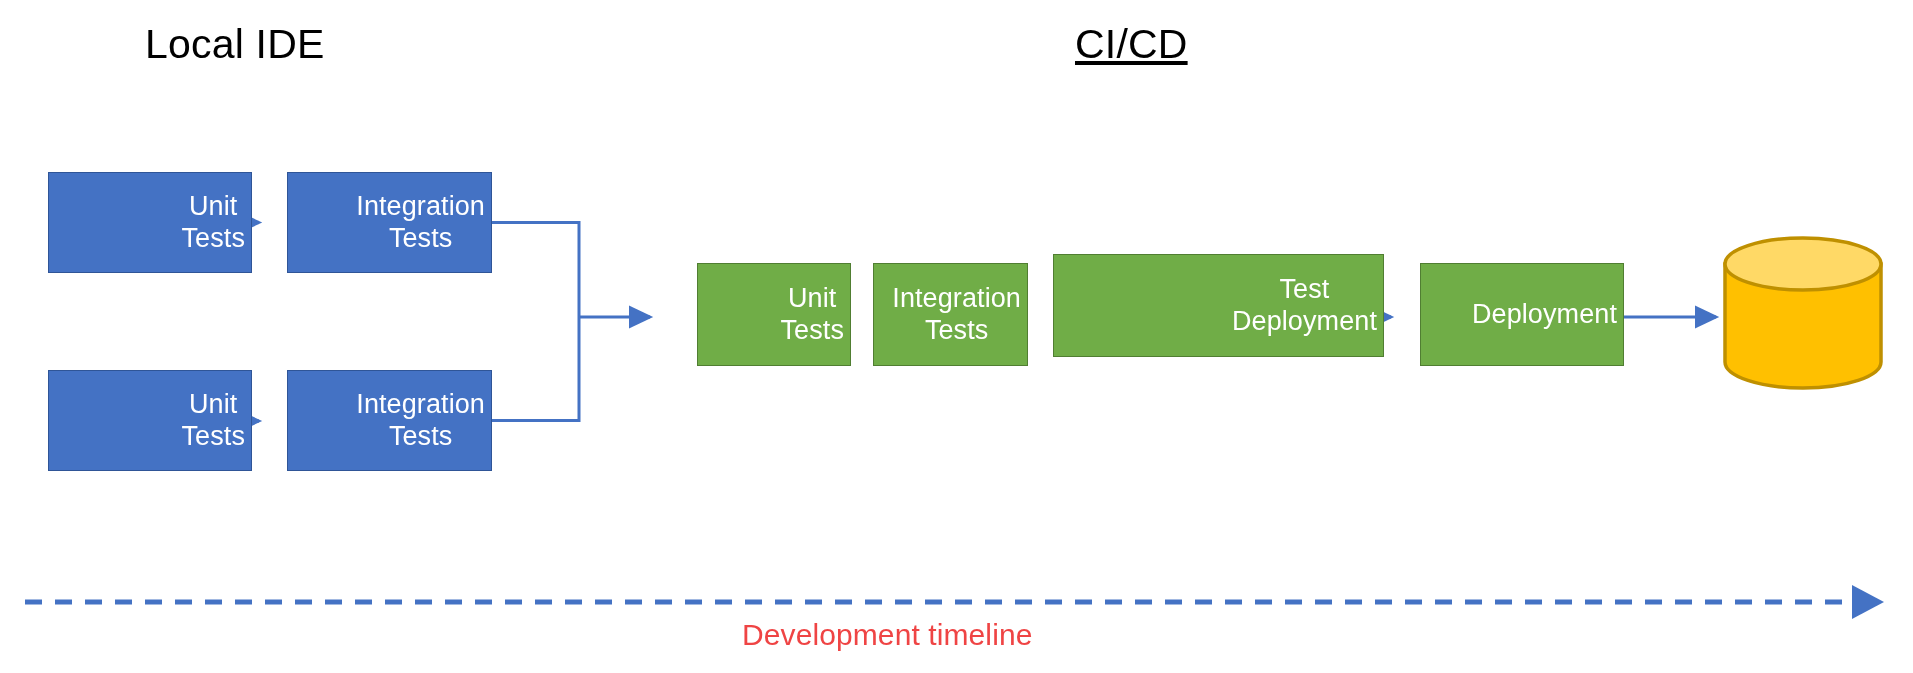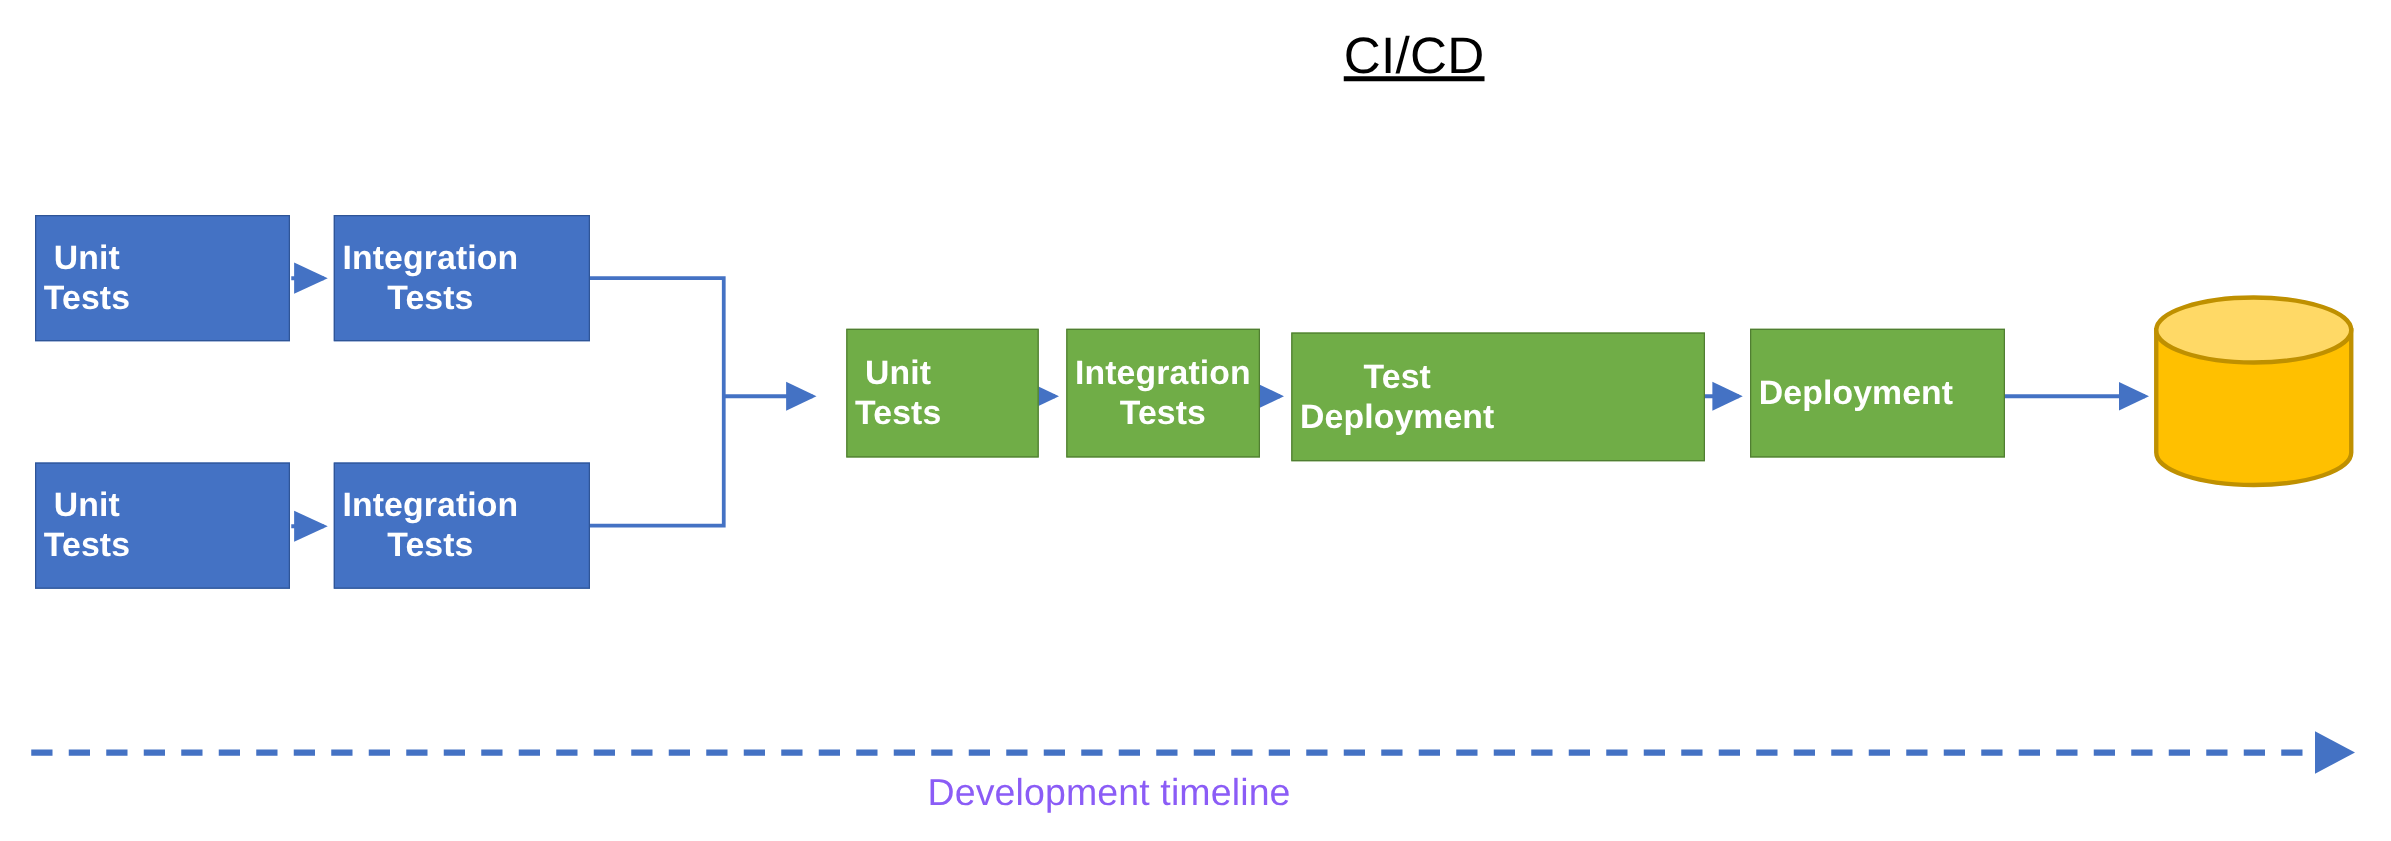--- a/index.html
+++ b/index.html
@@ -25,27 +25,28 @@
     font-weight: 400;
     line-height: 1.1;
     white-space: nowrap;
     letter-spacing: 0.2px;
   }
   .node {
     position: absolute;
     box-sizing: border-box;
     display: flex;
     align-items: center;
-    justify-content: flex-start;
+    justify-content: flex-end;
     text-align: center;
     color: #ffffff;
     font-size: 27px;
     line-height: 1.18;
-    font-weight: 700;
+    font-weight: 400;
     letter-spacing: 0.1px;
+    margin-left: 20px;
   }
   .node-blue {
     background: #4472C4;
     border: 1.5px solid #2F5597;
   }
   .node-green {
     background: #70AD47;
     border: 1.5px solid #507E32;
   }
   .node-label {
@@ -55,32 +56,33 @@
   .svg-layer {
     position: absolute;
     left: 0;
     top: 0;
     width: 1913px;
     height: 673px;
     pointer-events: none;
   }
   .timeline-caption {
     position: absolute;
-    color: #8b5cf6;
+    color: #ef4444;
     font-size: 30px;
     line-height: 1.1;
     white-space: nowrap;
     letter-spacing: 0.1px;
   }
 </style>
 </head>
 <body>
 
 <div id="canvas">
 
+  <div class="section-title" style="left:145px; top:22px;">Local IDE</div>
 
   <div class="section-title" style="left:1075px; top:22px;text-decoration:underline;">CI/CD</div>
 
   <svg class="svg-layer" viewBox="0 0 1913 673" width="1913" height="673" xmlns="http://www.w3.org/2000/svg">
     <defs>
       <marker id="arrowBlue" markerWidth="9" markerHeight="9" refX="7.4" refY="4.5" orient="auto" markerUnits="strokeWidth">
         <path d="M0,0.6 L8.4,4.5 L0,8.4 z" fill="#4472C4"></path>
       </marker>
       <marker id="arrowBlueBig" markerWidth="8" markerHeight="8" refX="6.6" refY="4" orient="auto" markerUnits="strokeWidth">
         <path d="M0,0.4 L7.6,4 L0,7.6 z" fill="#4472C4"></path>
@@ -159,21 +161,21 @@
     </span>
   </div>
 
   <div class="node node-green" style="left:853px; top:263px; width:155px; height:103px;">
     <span class="node-label">
       <span>Integration</span><br>
       <span>Tests</span>
     </span>
   </div>
 
-  <div class="node node-green" style="left:1033px; top:266px; width:331px; height:103px;">
+  <div class="node node-green" style="left:1033px; top:254px; width:331px; height:103px;">
     <span class="node-label">
       <span>Test</span><br>
       <span>Deployment</span>
     </span>
   </div>
 
   <div class="node node-green" style="left:1400px; top:263px; width:204px; height:103px;">
     <span class="node-label">Deployment</span>
   </div>
 

